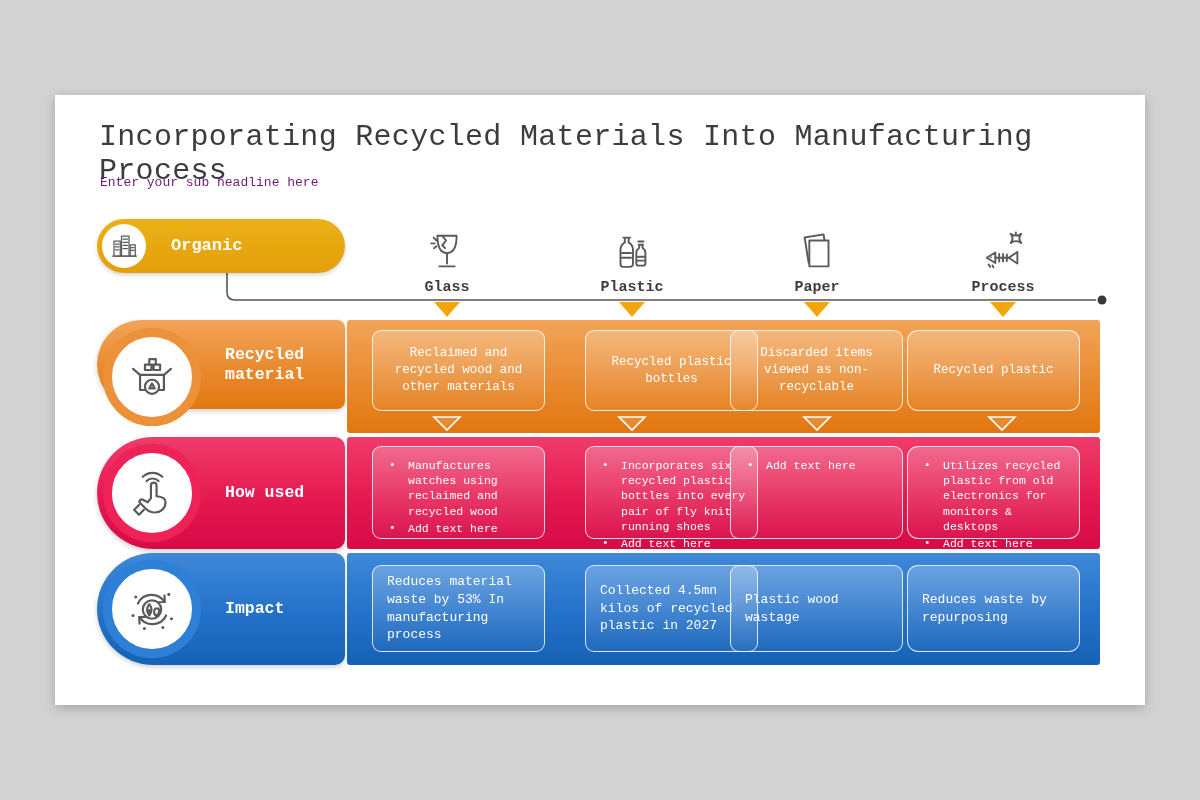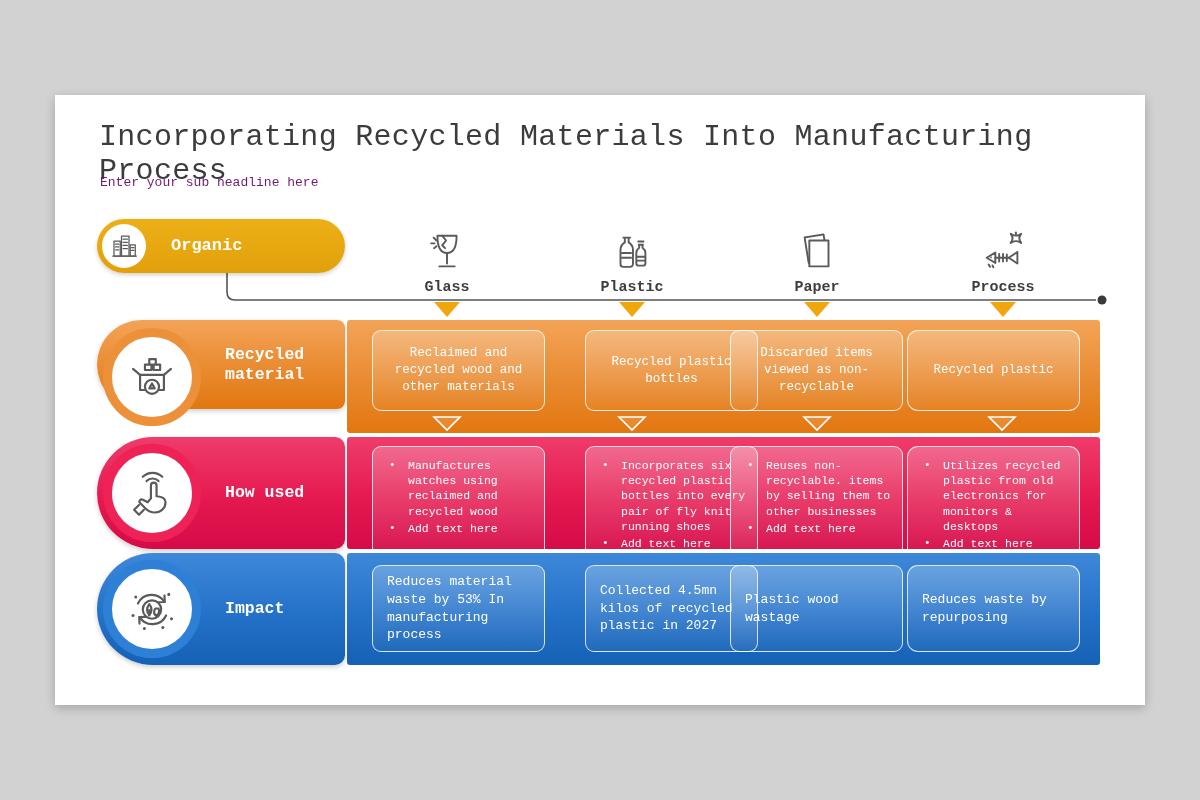--- a/index.html
+++ b/index.html
@@ -48,21 +48,21 @@
   .card { position:absolute; width:173px; border:1.5px solid rgba(255,255,255,0.8); border-radius:9px;
           background:linear-gradient(180deg,rgba(255,255,255,0.25),rgba(255,255,255,0.03));
           color:#fff; }
   .card.c0 { left:13px;margin-left:12px; }  .card.c1 { left:198px;margin-left:40px; }  .card.c2 { left:383px; }  .card.c3 { left:560px;border-radius:11px; }
 
   .card-top { top:10px; height:81px; display:flex; align-items:center; justify-content:center;
               text-align:center; font-size:12.5px; line-height:1.35; padding:0 13px; }
   .tri-out { position:absolute; top:95px; }
   .tri-out.c0 { left:85px; } .tri-out.c1 { left:270px; } .tri-out.c2 { left:455px; } .tri-out.c3 { left:640px; }
 
-  .card-list { top:9px; height:119px; padding:11px 6px 0 0; font-size:11.5px; line-height:1.32; }
+  .card-list { top:9px; height:93px; padding:11px 6px 0 0; font-size:11.5px; line-height:1.32; }
   .bullet-row { position:relative; padding-left:35px; margin-bottom:2px; }
   .bullet-row::before { content:"•"; position:absolute; left:16px; top:0; font-size:11px; }
 
   .card-bot { top:12px; height:87px; display:flex; align-items:center; text-align:left;
               font-size:13px; line-height:1.35; padding:0 14px; }
 
   svg.ic { stroke:#5a5a5a; fill:none; stroke-width:2; stroke-linecap:round; stroke-linejoin:round; }
 </style>
 </head>
 <body>
@@ -196,21 +196,20 @@
       <div class="row-band pink" style="top:342px;height:112px">
         <div class="card card-list c0">
           <div class="bullet-row">Manufactures watches using reclaimed and recycled wood</div>
           <div class="bullet-row">Add text here</div>
         </div>
         <div class="card card-list c1">
           <div class="bullet-row">Incorporates six recycled plastic bottles into every pair of fly knit running shoes</div>
           <div class="bullet-row">Add text here</div>
         </div>
         <div class="card card-list c2">
-          <div class="bullet-row">Reuses non-recyclable. items by selling them to other businesses</div>
           <div class="bullet-row">Add text here</div>
         </div>
         <div class="card card-list c3">
           <div class="bullet-row">Utilizes recycled plastic from old electronics for monitors &amp; desktops</div>
           <div class="bullet-row">Add text here</div>
         </div>
       </div>
     </div>
 
     <div class="blue">

